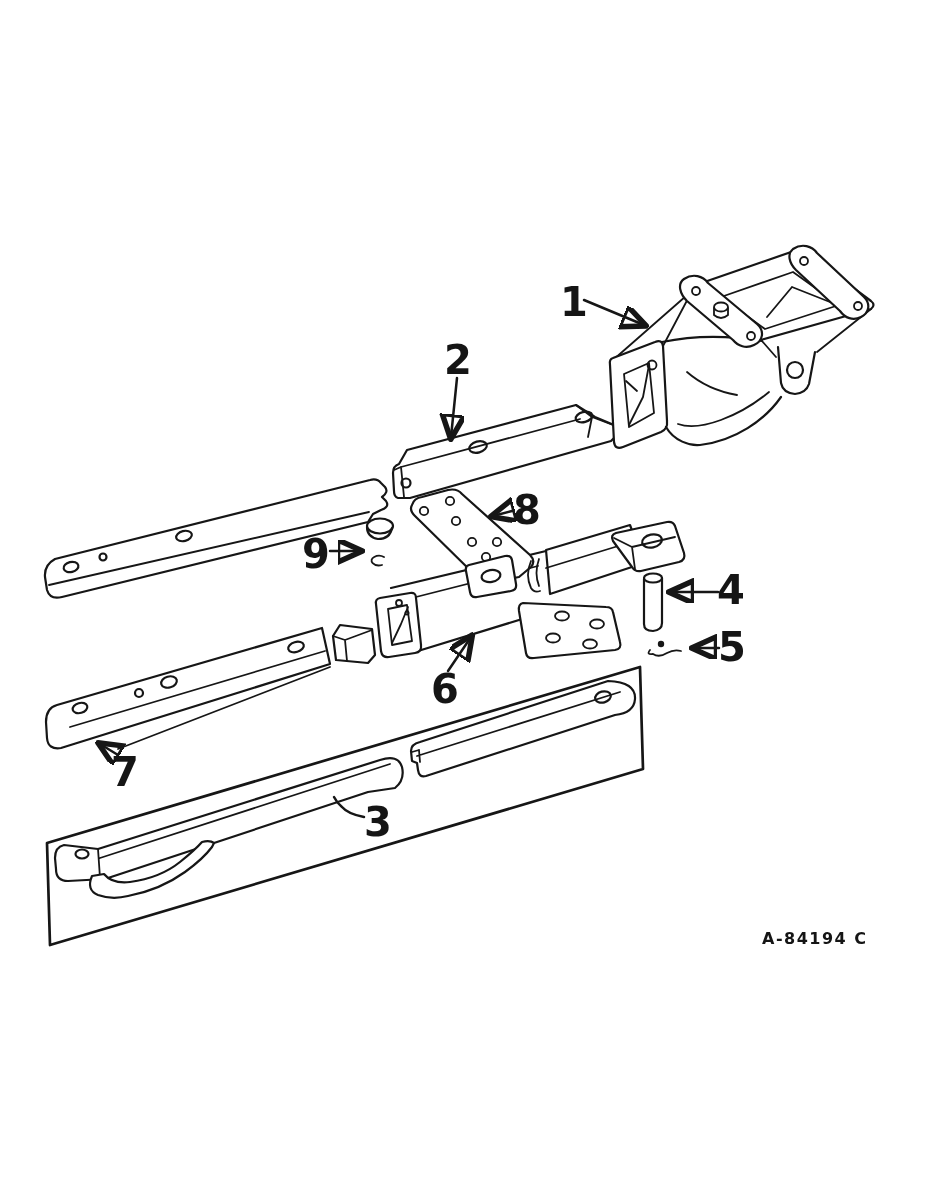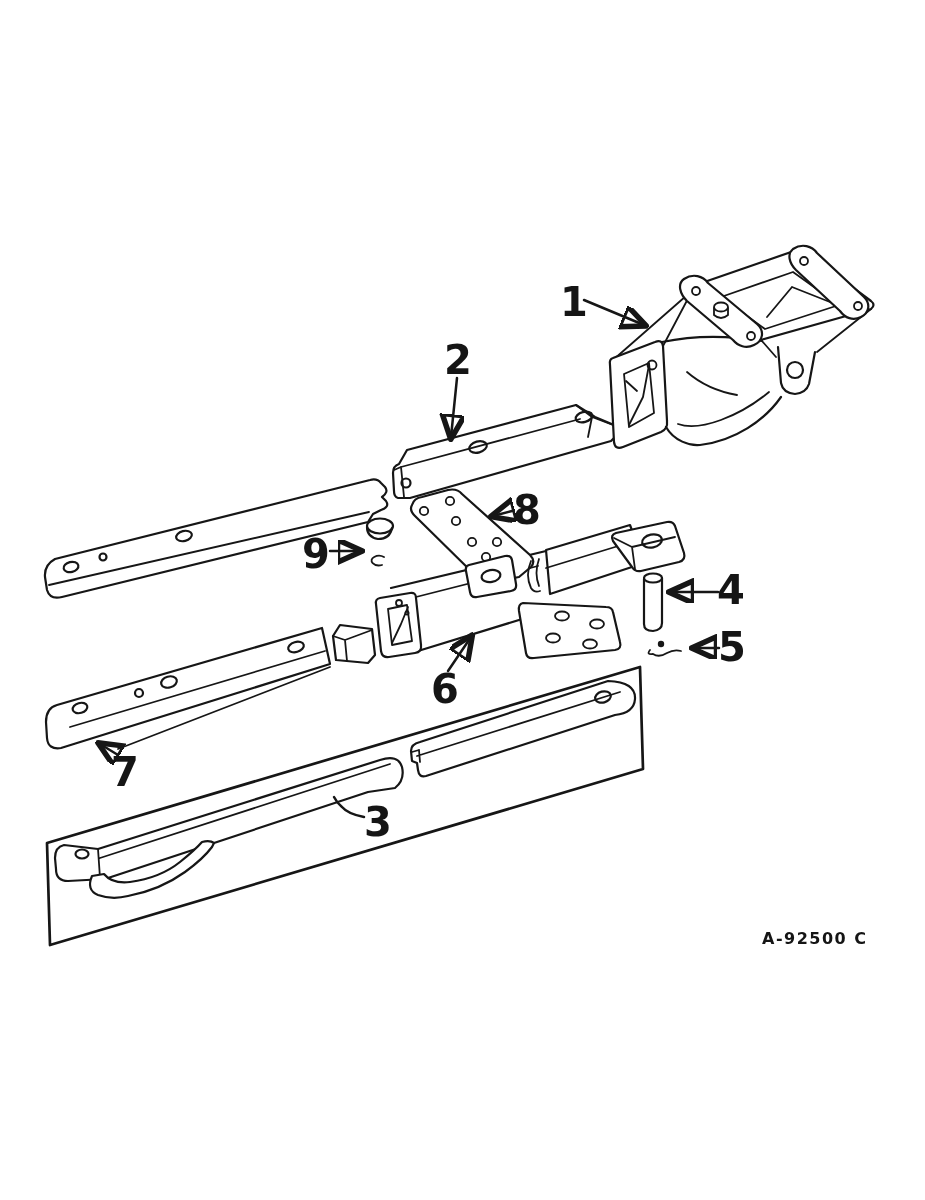--- a/index.html
+++ b/index.html
@@ -194,15 +194,15 @@
 <div class="callout" style="left:574px;top:302px">1</div>
 <div class="callout" style="left:458px;top:360px">2</div>
 <div class="callout" style="left:378px;top:822px">3</div>
 <div class="callout" style="left:731px;top:590px">4</div>
 <div class="callout" style="left:732px;top:647px">5</div>
 <div class="callout" style="left:445px;top:689px">6</div>
 <div class="callout" style="left:125px;top:772px">7</div>
 <div class="callout" style="left:527px;top:510px">8</div>
 <div class="callout" style="left:316px;top:554px">9</div>
 
-<div class="figcode">A-92500 C</div>
+<div class="figcode">A-84194 C</div>
 
 </div>
 
 </body></html>

